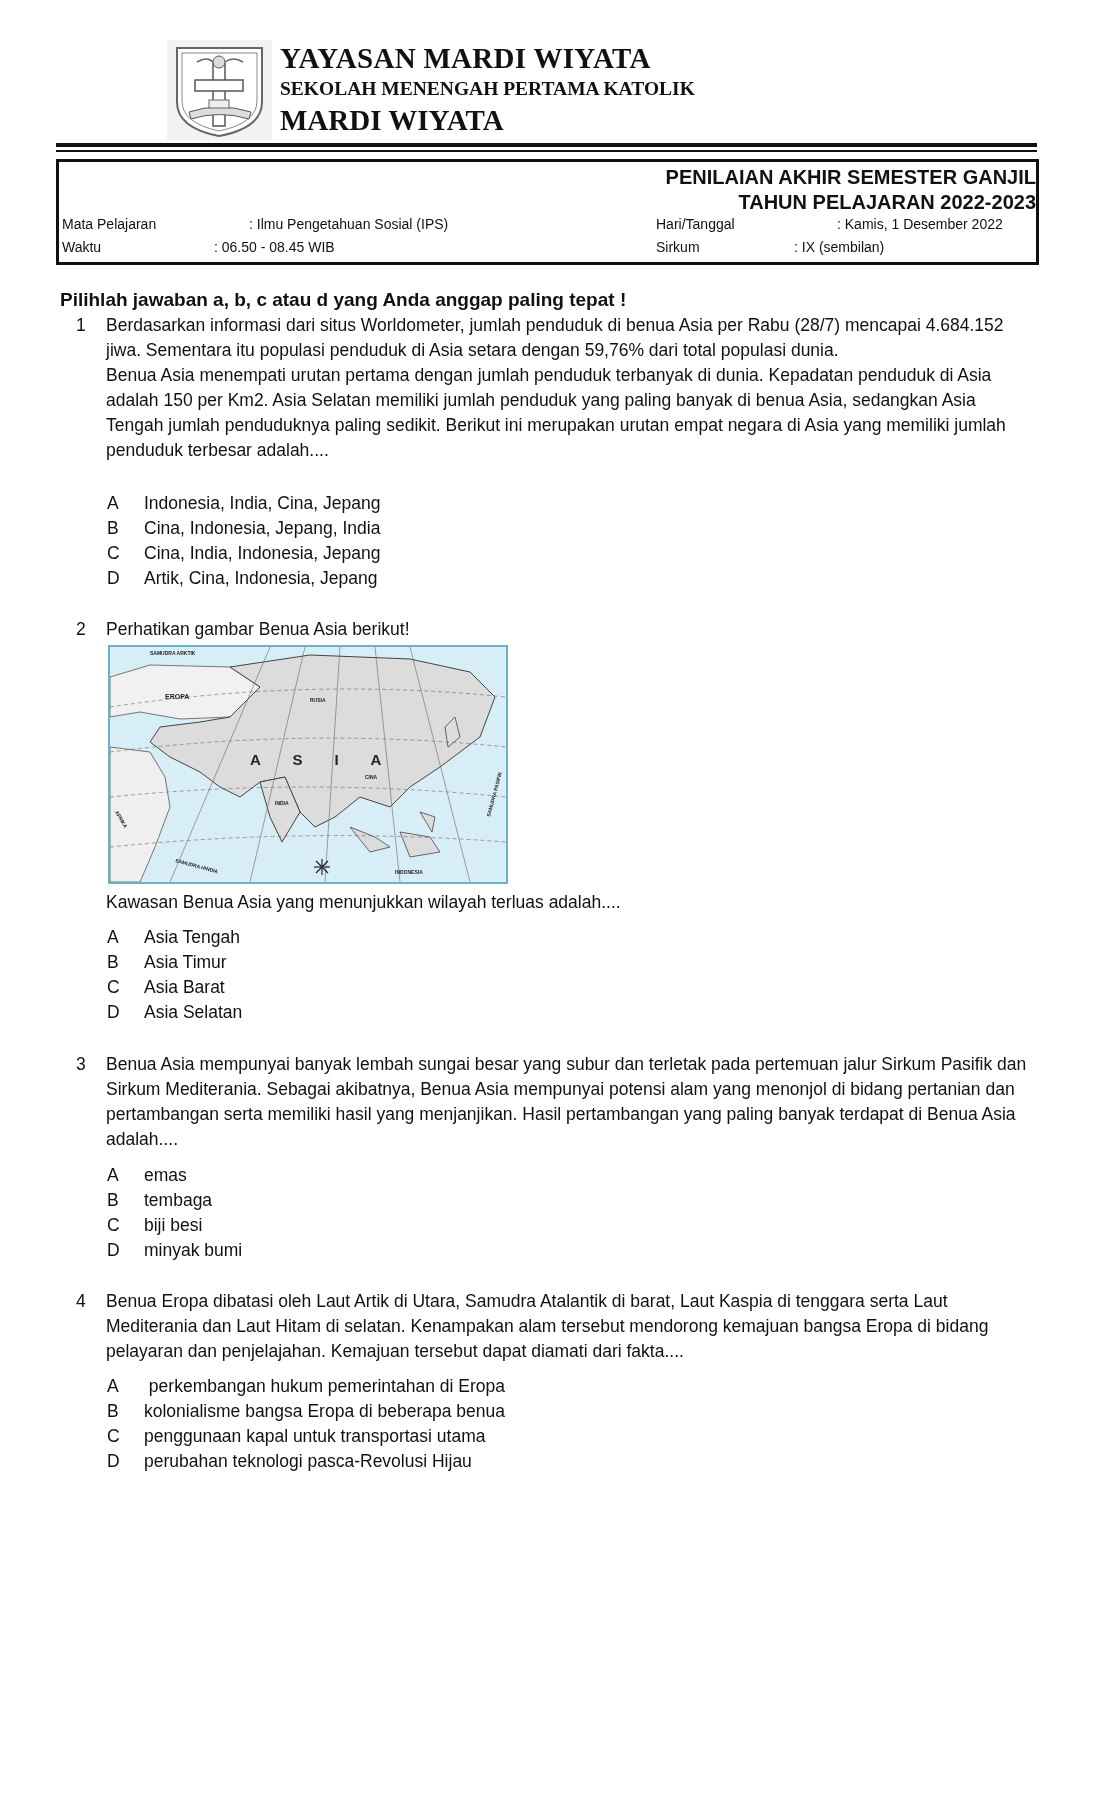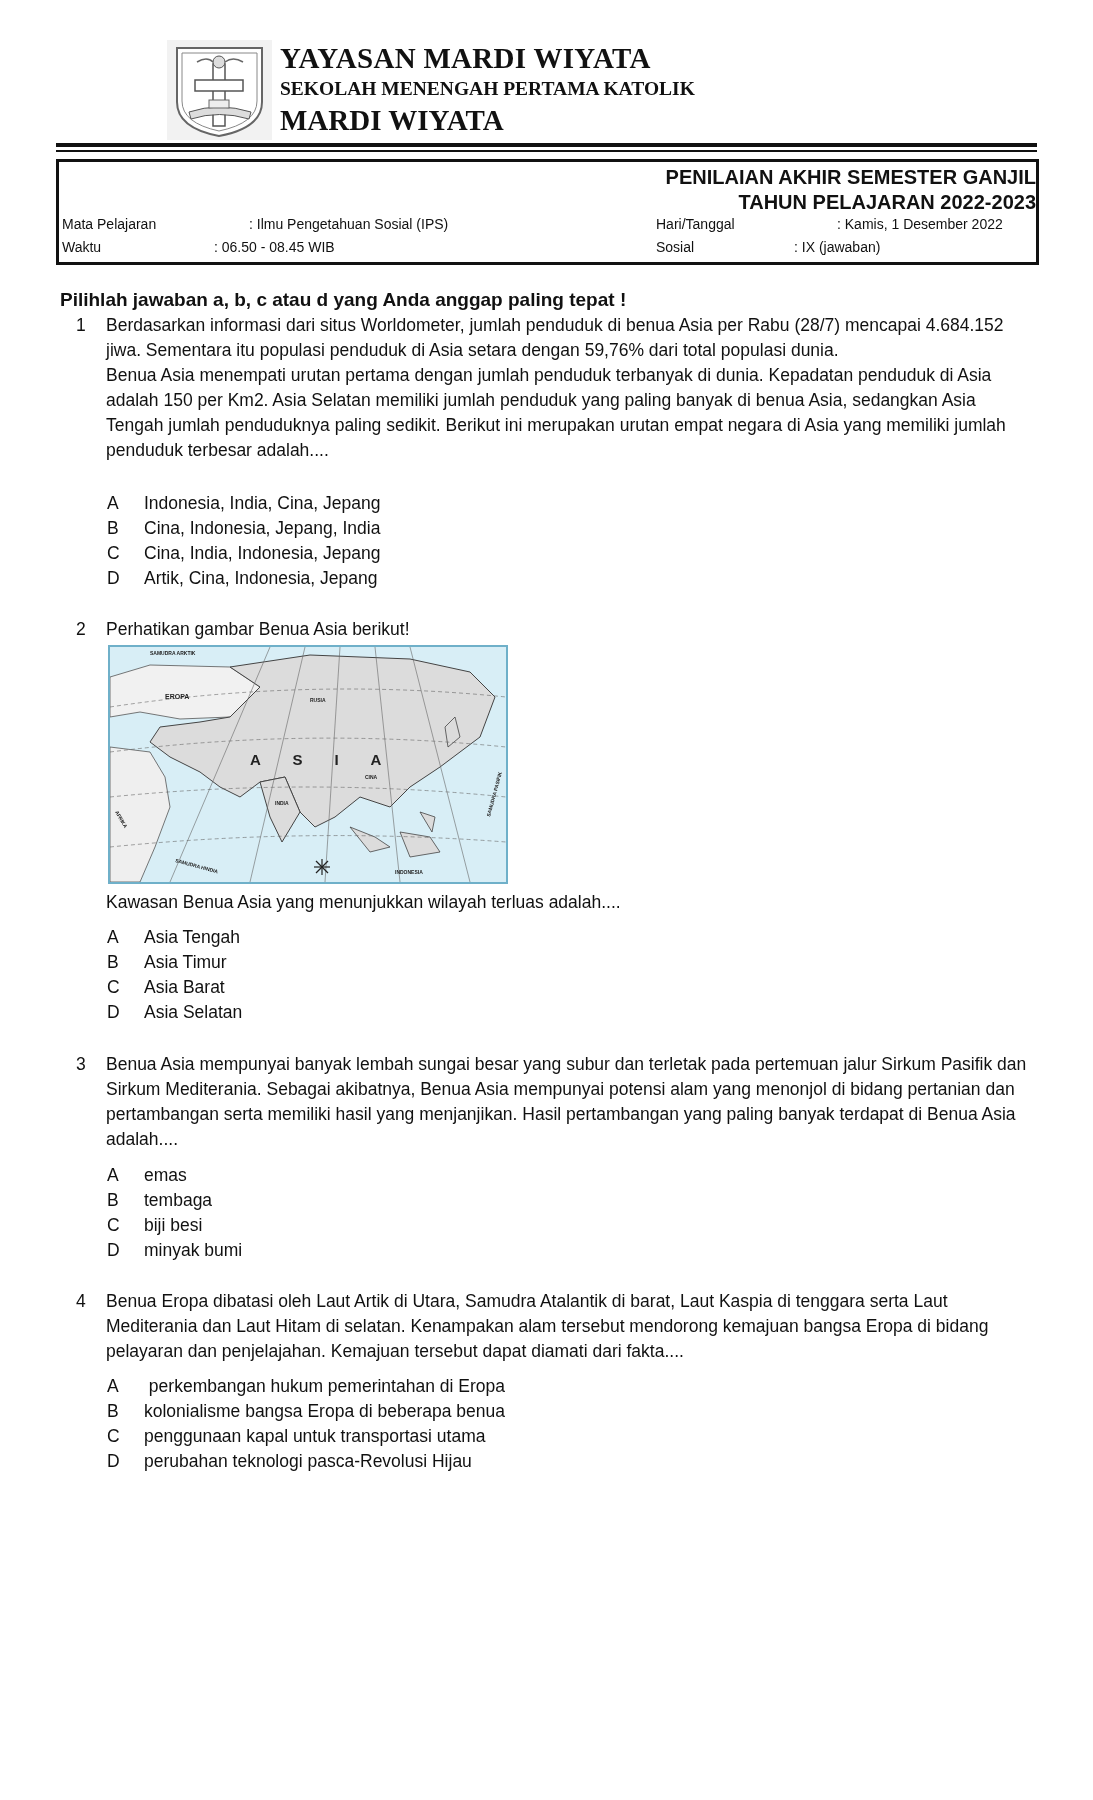--- a/index.html
+++ b/index.html
@@ -53,22 +53,22 @@
 
 <div class="abs box">
   <div class="t t1">PENILAIAN AKHIR SEMESTER GANJIL</div>
   <div class="t t2">TAHUN PELAJARAN 2022-2023</div>
   <div class="meta" style="left:3px; top:54px;">Mata Pelajaran</div>
   <div class="meta" style="left:155px; top:54px;margin-left:35px;">: Ilmu Pengetahuan Sosial (IPS)</div>
   <div class="meta" style="left:597px; top:54px;">Hari/Tanggal</div>
   <div class="meta" style="left:735px; top:54px;margin-left:43px;">: Kamis, 1 Desember 2022</div>
   <div class="meta" style="left:3px; top:77px;">Waktu</div>
   <div class="meta" style="left:155px; top:77px;">: 06.50 - 08.45 WIB</div>
-  <div class="meta" style="left:597px; top:77px;">Sosial</div>
-  <div class="meta" style="left:735px; top:77px;">: IX (jawaban)</div>
+  <div class="meta" style="left:597px; top:77px;">Sirkum</div>
+  <div class="meta" style="left:735px; top:77px;">: IX (sembilan)</div>
 </div>
 
 <div class="abs instr">Pilihlah jawaban a, b, c atau d yang Anda anggap paling tepat !</div>
 
 <div class="q" style="left:0; top:313px; width:1093px;">
   <span class="qnum">1</span>
   <div class="qtext">
     <div>Berdasarkan informasi dari situs Worldometer, jumlah penduduk di benua Asia per Rabu (28/7) mencapai 4.684.152 jiwa. Sementara itu populasi penduduk di Asia setara dengan 59,76% dari total populasi dunia.</div>
     <div>Benua Asia menempati urutan pertama dengan jumlah penduduk terbanyak di dunia. Kepadatan penduduk di Asia adalah 150 per Km2. Asia Selatan memiliki jumlah penduduk yang paling banyak di benua Asia, sedangkan Asia Tengah jumlah penduduknya paling sedikit. Berikut ini merupakan urutan empat negara di Asia yang memiliki jumlah penduduk terbesar adalah....</div>
   </div>

